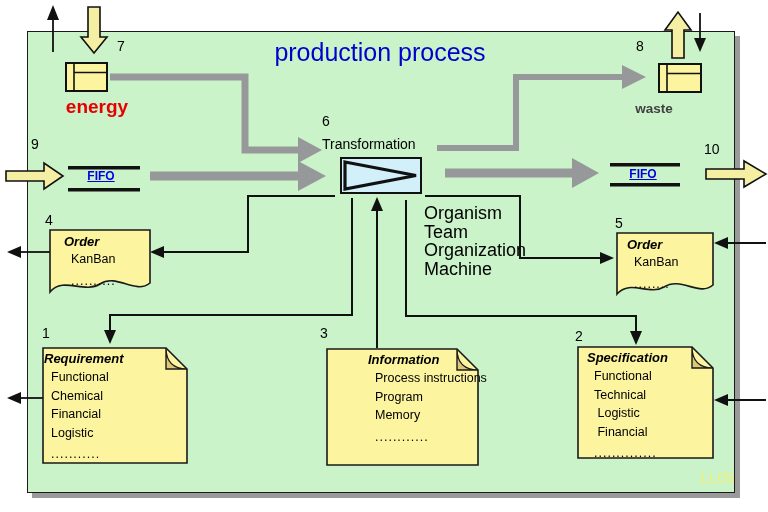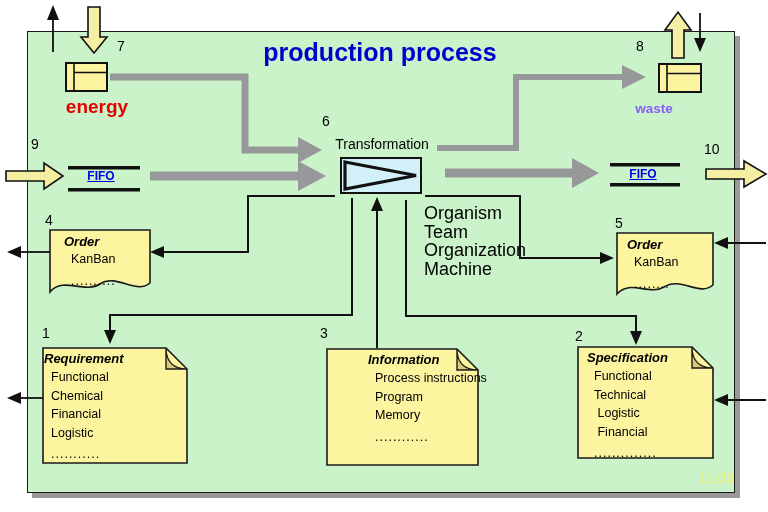--- a/index.html
+++ b/index.html
@@ -4,34 +4,34 @@
 <style>
   html,body{margin:0;padding:0;background:#fff;}
   #stage{position:relative;width:768px;height:512px;overflow:hidden;
          font-family:"Liberation Sans",sans-serif;background:#fff;}
   #boundary{position:absolute;left:27px;top:31px;width:706px;height:460px;
             background:#CAF3C9;border:1.6px solid #1a1a1a;
             box-shadow:5px 5px 0 #9a9a9a;}
   svg#overlay{position:absolute;left:0;top:0;width:768px;height:512px;}
   .txt{position:absolute;color:#000;}
   #title{left:180px;top:38px;width:400px;text-align:center;
-         font-size:25px;font-weight:bold;color:#0000CD;letter-spacing:0px;}
+         font-size:25px;font-weight:normal;color:#0000CD;letter-spacing:0px;}
   .num{font-size:14px;}
   #n7{left:117px;top:38px;} #n8{left:636px;top:38px;}
   #n9{left:31px;top:136px;} #n10{left:704px;top:141px;}
   #n6{left:322px;top:113px;} #n4{left:45px;top:212px;} #n5{left:615px;top:215px;}
   #n1{left:42px;top:325px;} #n3{left:320px;top:325px;} #n2{left:575px;top:328px;}
   #energy-label{left:64px;top:96px;width:66px;text-align:center;
                 font-size:19px;font-weight:bold;color:#E60000;}
   #waste-label{left:626px;top:101px;width:56px;text-align:center;
-               font-size:13.5px;font-weight:bold;color:#8b5cf6;}
+               font-size:13.5px;font-weight:bold;color:#404040;}
   .fifo{width:46px;text-align:center;font-size:12px;font-weight:bold;
         color:#0000E6;text-decoration:underline;}
   #fifo-in{left:78px;top:169px;} #fifo-out{left:620px;top:167px;}
-  #transf-label{left:322px;top:136px;width:120px;text-align:center;font-size:14px;}
+  #transf-label{left:322px;top:136px;width:120px;text-align:left;font-size:14px;}
   #resources{left:424px;top:204px;font-size:18px;line-height:18.5px;}
   #watermark{left:701px;top:469px;font-size:15px;color:#F0F075;}
   .note-text{position:absolute;}
   .nt-title{font-size:13px;font-weight:bold;line-height:18px;font-style:italic;}
   .nt-item{font-size:12.5px;line-height:18.5px;padding-left:7px;white-space:pre;}
   .nt-item.dots{margin-top:3px;letter-spacing:1px;}
   #t-note1{left:44px;top:350px;} #t-note3{left:335px;top:351px;margin-left:33px;}
   #t-note2{left:587px;top:349px;}
   #t-note4{left:64px;top:233px;} #t-note5{left:627px;top:236px;}
   #t-note4 .nt-title,#t-note5 .nt-title{line-height:17px;}

